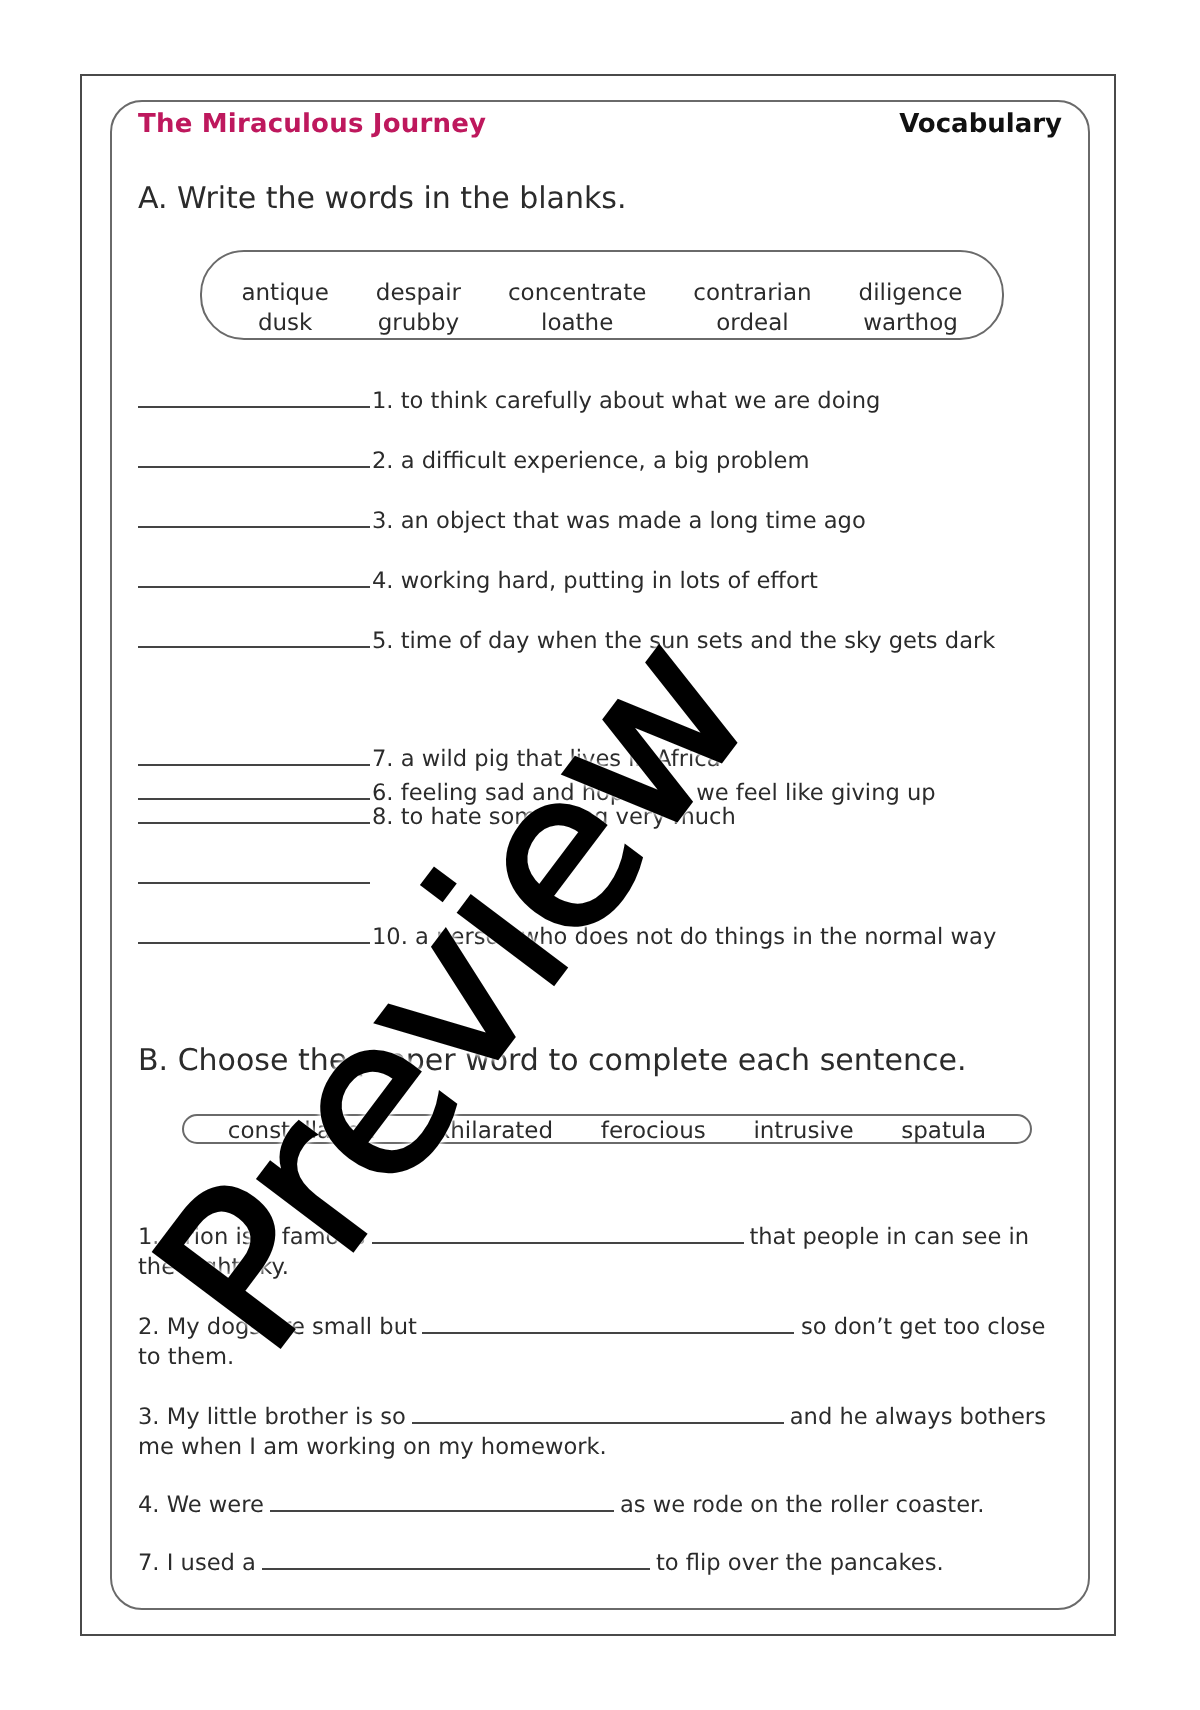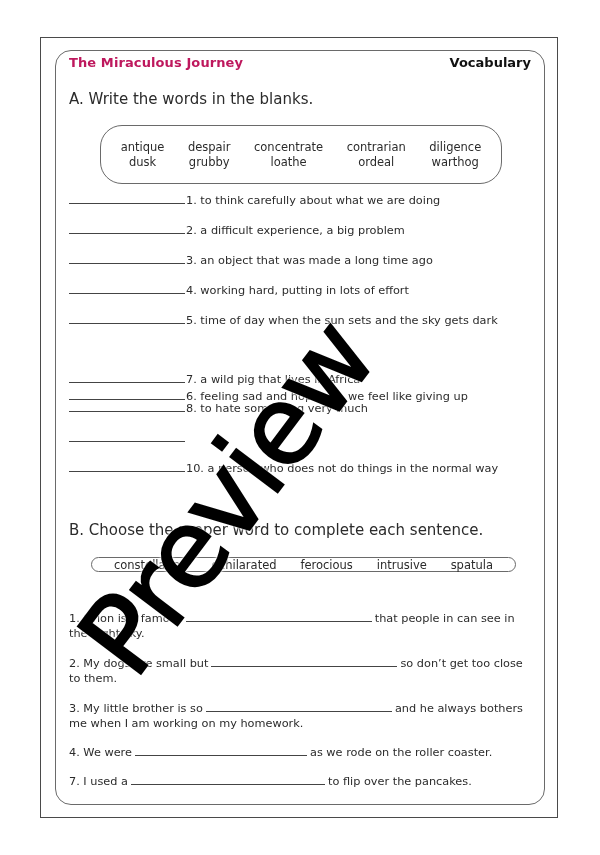--- a/index.html
+++ b/index.html
@@ -66,22 +66,23 @@
       display: flex;
       justify-content: space-around;
       align-items: center;
       font-size: 11.5px;
       color: #2b2b2b;
     }
     .bank-a {
       left: 100px;
       top: 125px;
       width: 402px;
-      height: 59px;
+      height: 45px;
       padding: 0 8px;
+      align-items: flex-end;
     }
     .bank-a .col {
       display: flex;
       flex-direction: column;
       align-items: center;
       line-height: 15px;
     }
     .bank-b {
       left: 91px;
       top: 557px;

